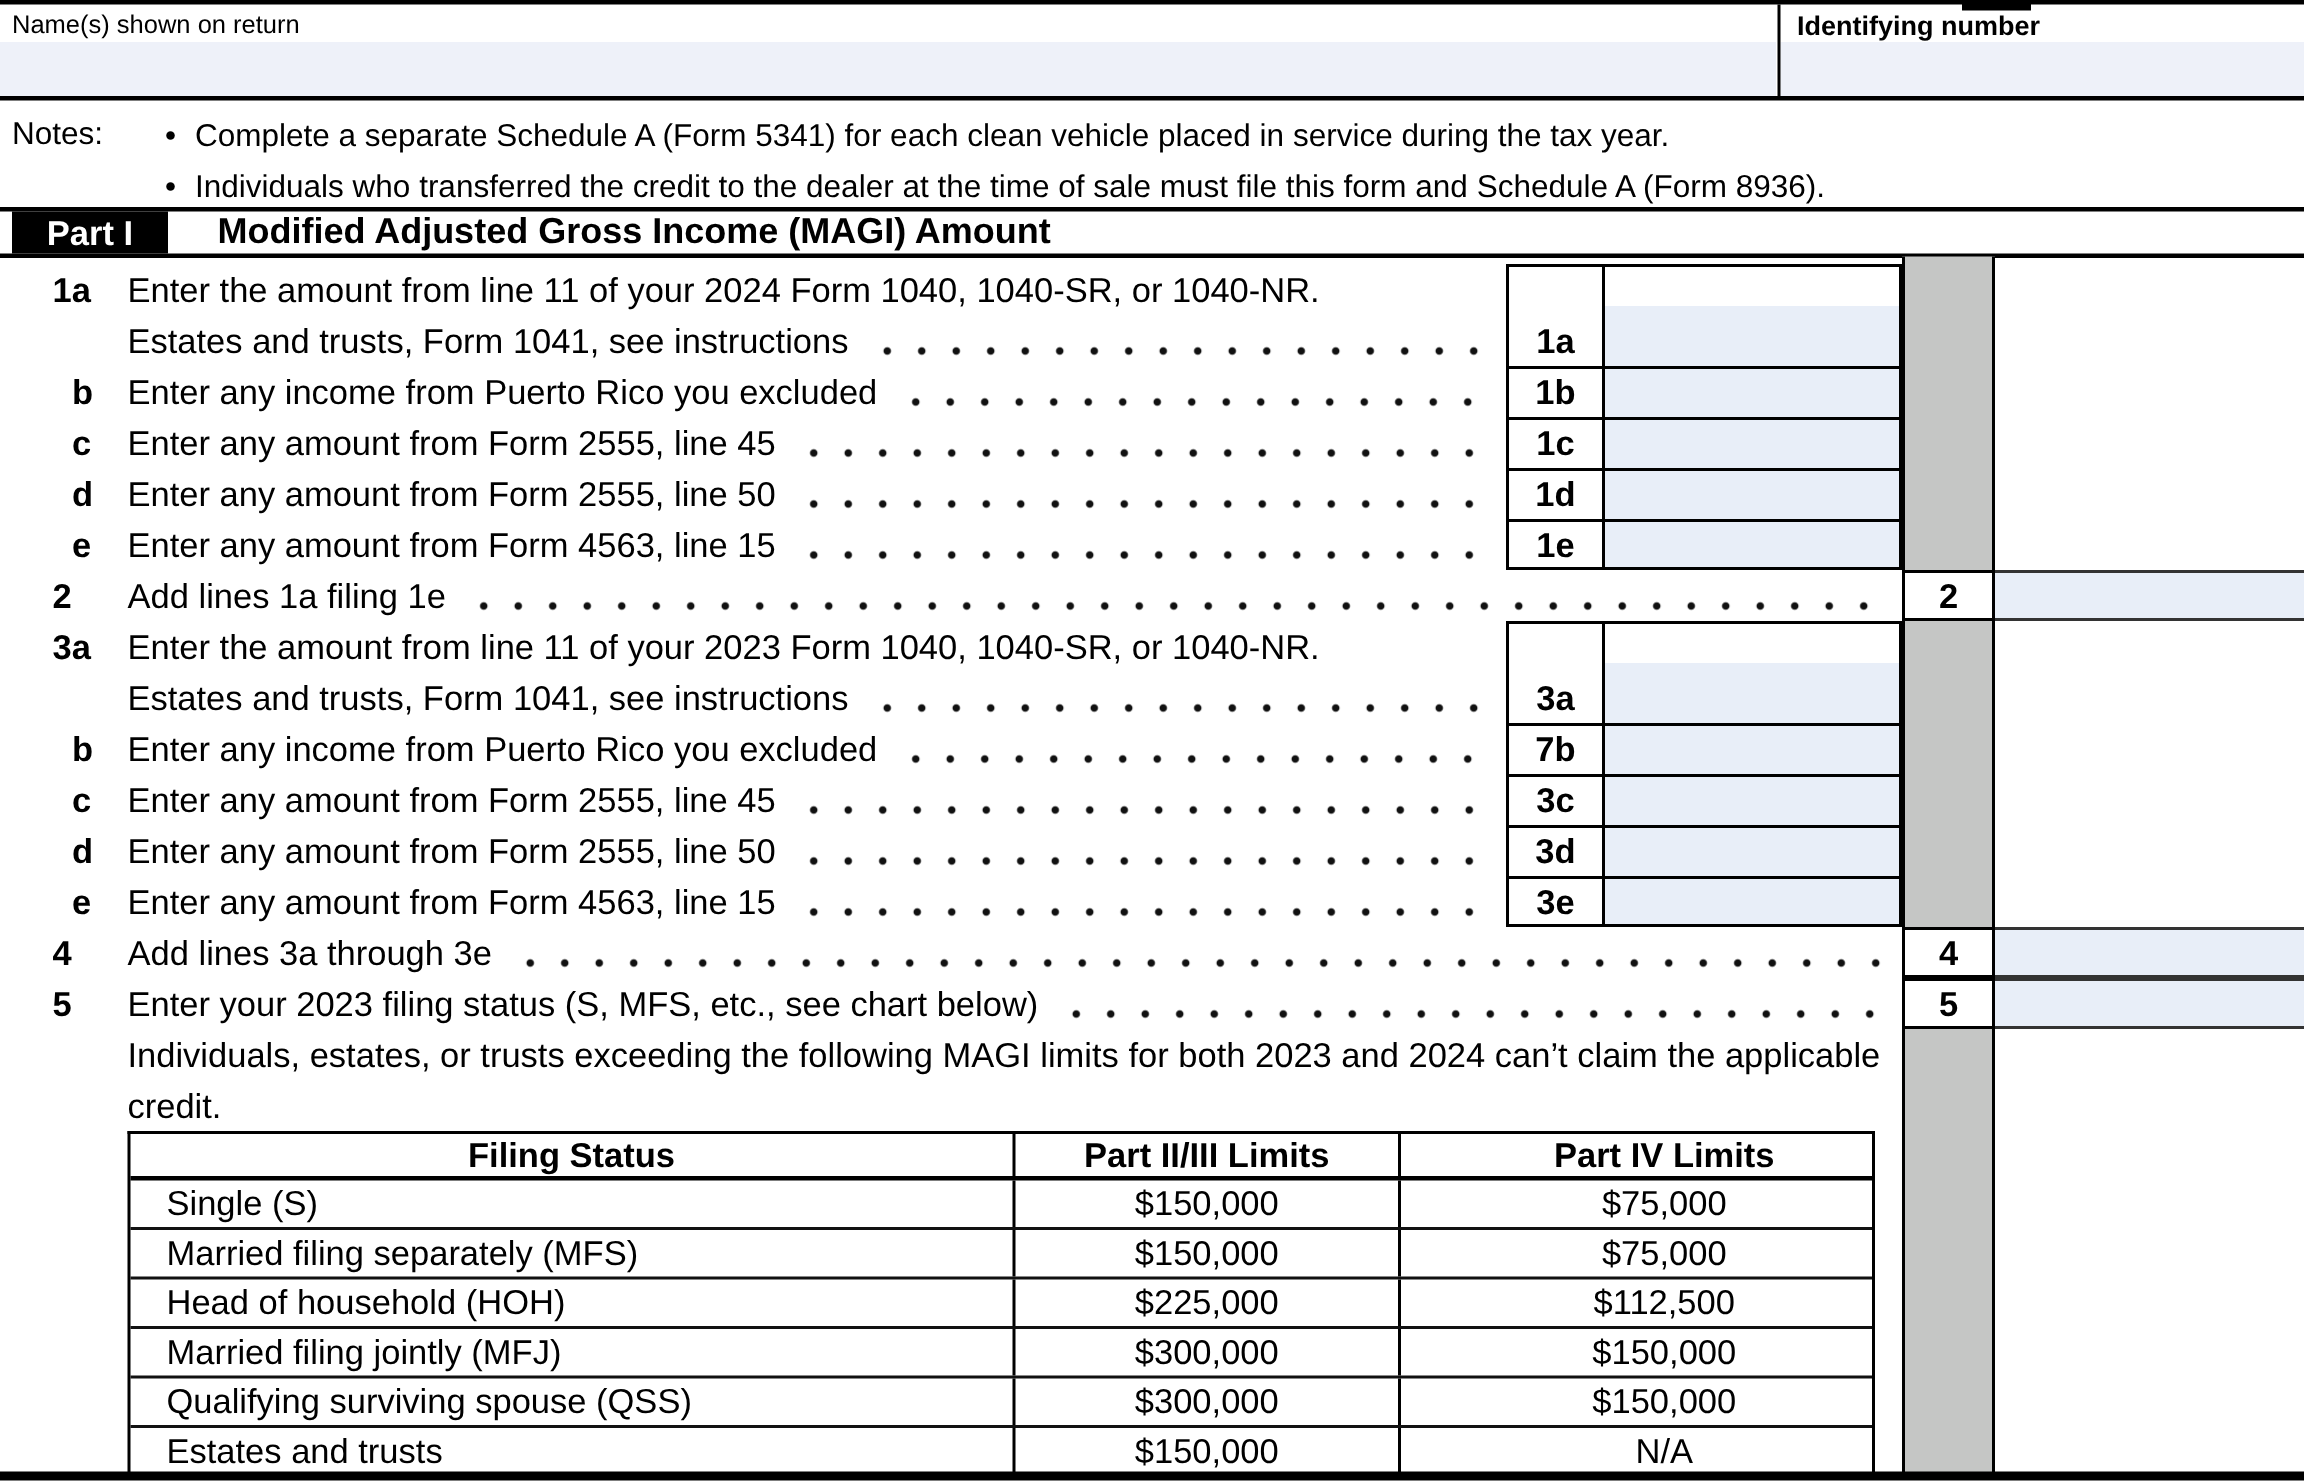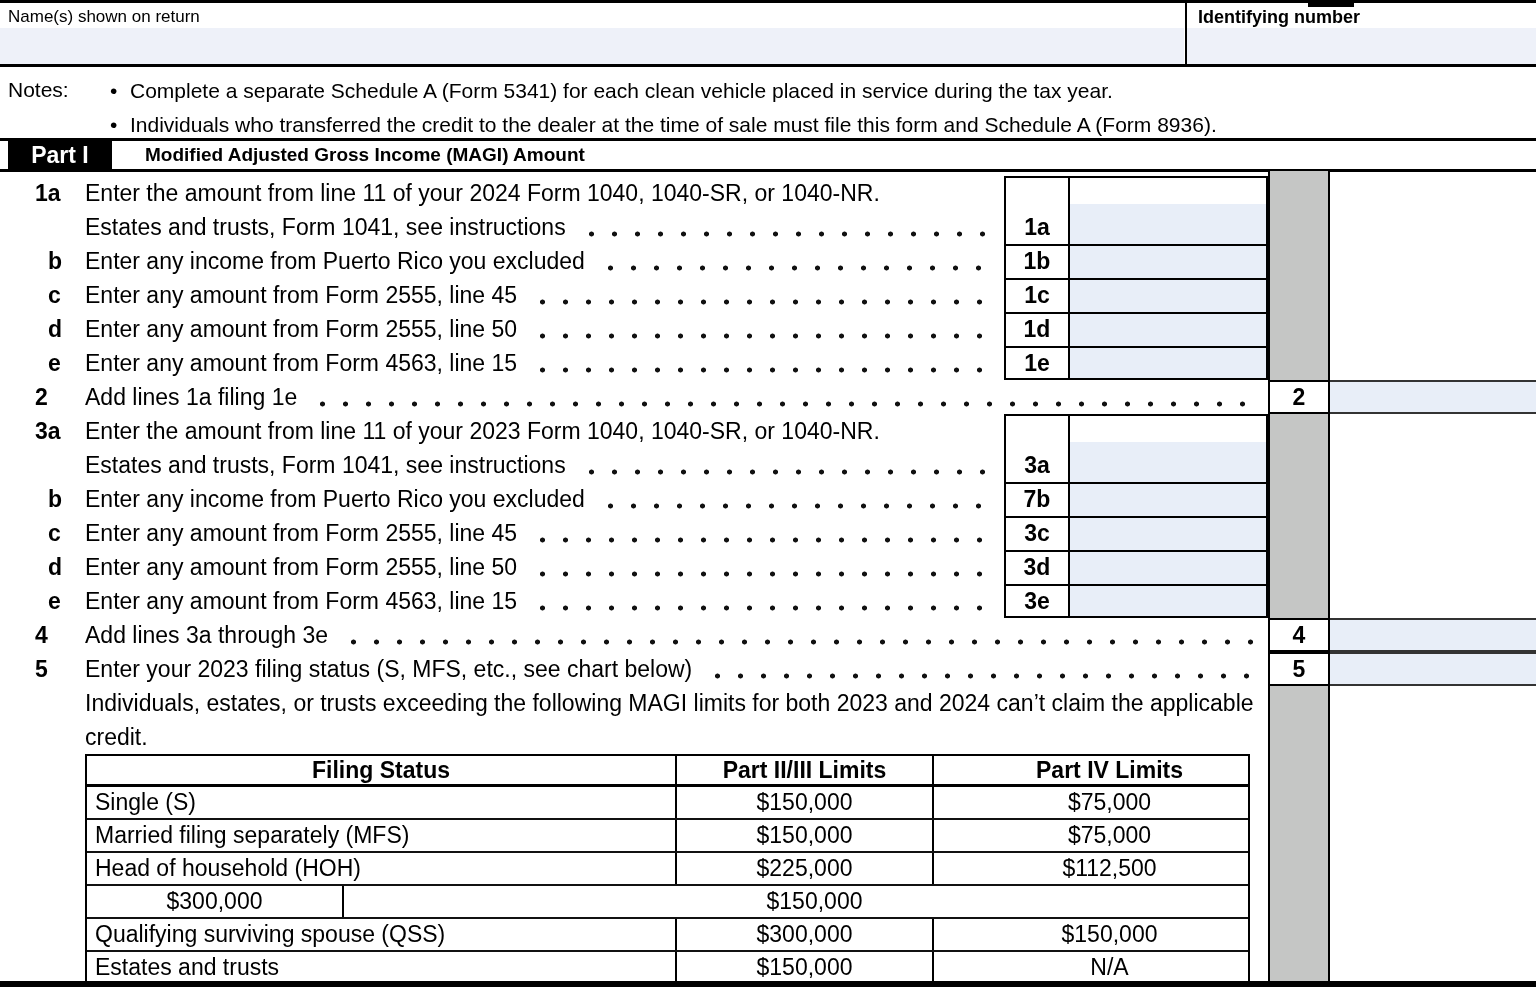--- a/index.html
+++ b/index.html
@@ -24,21 +24,21 @@
 
   .part-band {
     position:absolute; left:0; top:138px; width:1536px; height:34px;
     border-top:3px solid #000; border-bottom:3px solid #000; background:#fff;
   }
   .part-chip {
     position:absolute; left:8px; top:0; width:104px; height:28px;
     background:#000; color:#fff; font-weight:bold; font-size:23px;
     display:flex; align-items:center; justify-content:center;
   }
-  .part-title { position:absolute; left:145px; top:0; height:28px; display:flex; align-items:center; font-weight:bold; font-size:19px; }
+  .part-title { position:absolute; left:145px; top:0; height:28px; display:flex; align-items:center; font-weight:bold; font-size:24px; }
 
   .row { position:absolute; height:34px; display:flex; align-items:center; }
   .num { flex:none; width:60px; padding-left:10px; font-weight:bold; }
   .num.letter { padding-left:23px; }
   .txt { white-space:nowrap; }
   .leader {
     flex:1 1 auto; align-self:stretch; margin:0 6px 0 14px;
     background-image:radial-gradient(circle, #111 2.2px, transparent 2.8px);
     background-size:23px 6px; background-repeat:repeat-x; background-position:0 21px;
   }
@@ -49,21 +49,21 @@
   .cellfield { position:absolute; left:64px; width:196px; }
 
   .grayband { position:absolute; left:1268px; top:171px; width:62px; height:811px; background:#c5c6c5; border-left:2px solid #000; border-right:2px solid #000; }
   .whitebox { position:absolute; left:1268px; width:62px; height:34px; background:#fff; border:2px solid #000; text-align:center; font-weight:bold; line-height:30px; }
   .rowfield { position:absolute; left:1330px; width:206px; height:34px; border-top:2px solid #333; border-bottom:2px solid #333; }
 
   .ftable { position:absolute; left:85px; top:754px; width:1165px; border:2px solid #000; border-bottom:none; background:#fff; }
   .frow { display:flex; height:33px; border-bottom:2px solid #111; align-items:stretch; }
   .frow.fheader { height:31px; border-bottom:3px solid #000; font-weight:bold; }
   .fcell { display:flex; align-items:center; }
-  .fc1 { width:590px; border-right:2px solid #000; padding-left:8px; }
+  .fc1 { width:590px; border-right:2px solid #000; padding-left:24px; }
   .fc2 { width:257px; border-right:2px solid #000; justify-content:center; }
   .fc3 { flex:1; justify-content:center;padding-left:37px; }
   .fheader .fc1 { justify-content:center; padding-left:0; }
 </style>
 </head>
 <body>
 
 <div class="page">
 
   <div class="abs hline" style="left:0;top:0;width:1536px;height:3px;"></div>
@@ -228,20 +228,21 @@
       <div class="fcell fc1">Married filing separately (MFS)</div>
       <div class="fcell fc2">$150,000</div>
       <div class="fcell fc3">$75,000</div>
     </div>
     <div class="frow">
       <div class="fcell fc1">Head of household (HOH)</div>
       <div class="fcell fc2">$225,000</div>
       <div class="fcell fc3">$112,500</div>
     </div>
     <div class="frow">
+      <div class="fcell fc1">Married filing jointly (MFJ)</div>
       <div class="fcell fc2">$300,000</div>
       <div class="fcell fc3">$150,000</div>
     </div>
     <div class="frow">
       <div class="fcell fc1">Qualifying surviving spouse (QSS)</div>
       <div class="fcell fc2">$300,000</div>
       <div class="fcell fc3">$150,000</div>
     </div>
     <div class="frow">
       <div class="fcell fc1">Estates and trusts</div>

